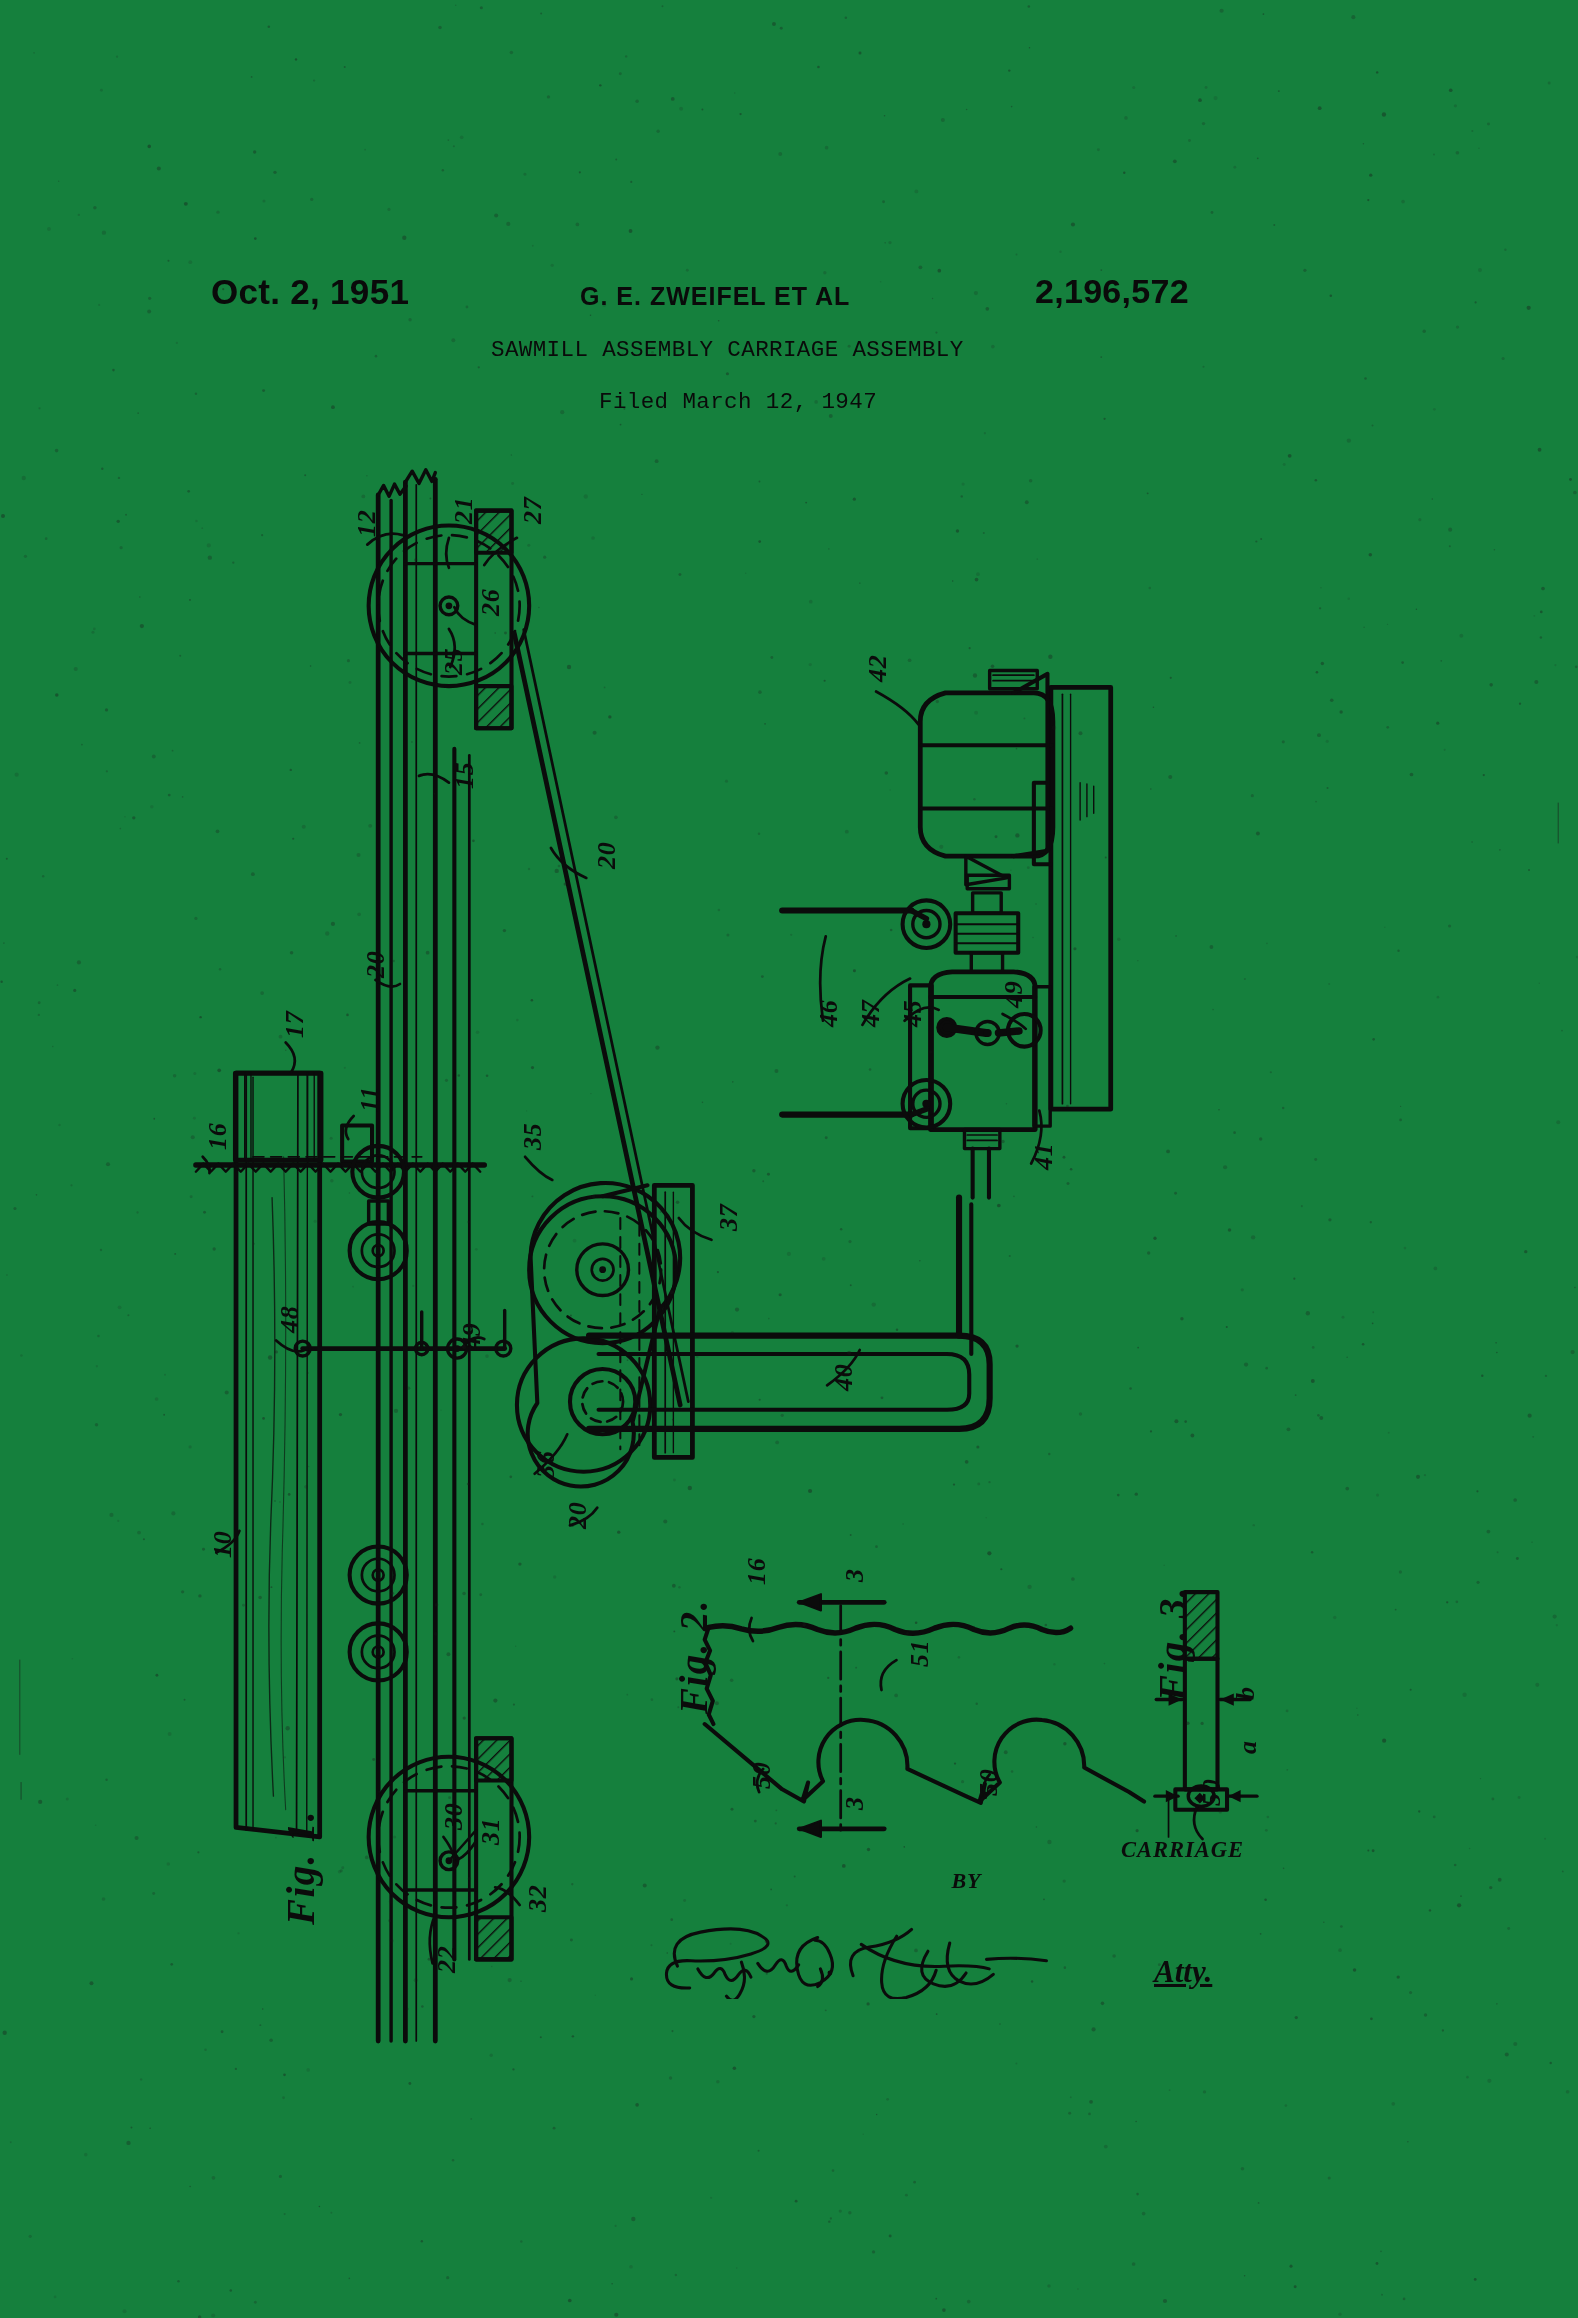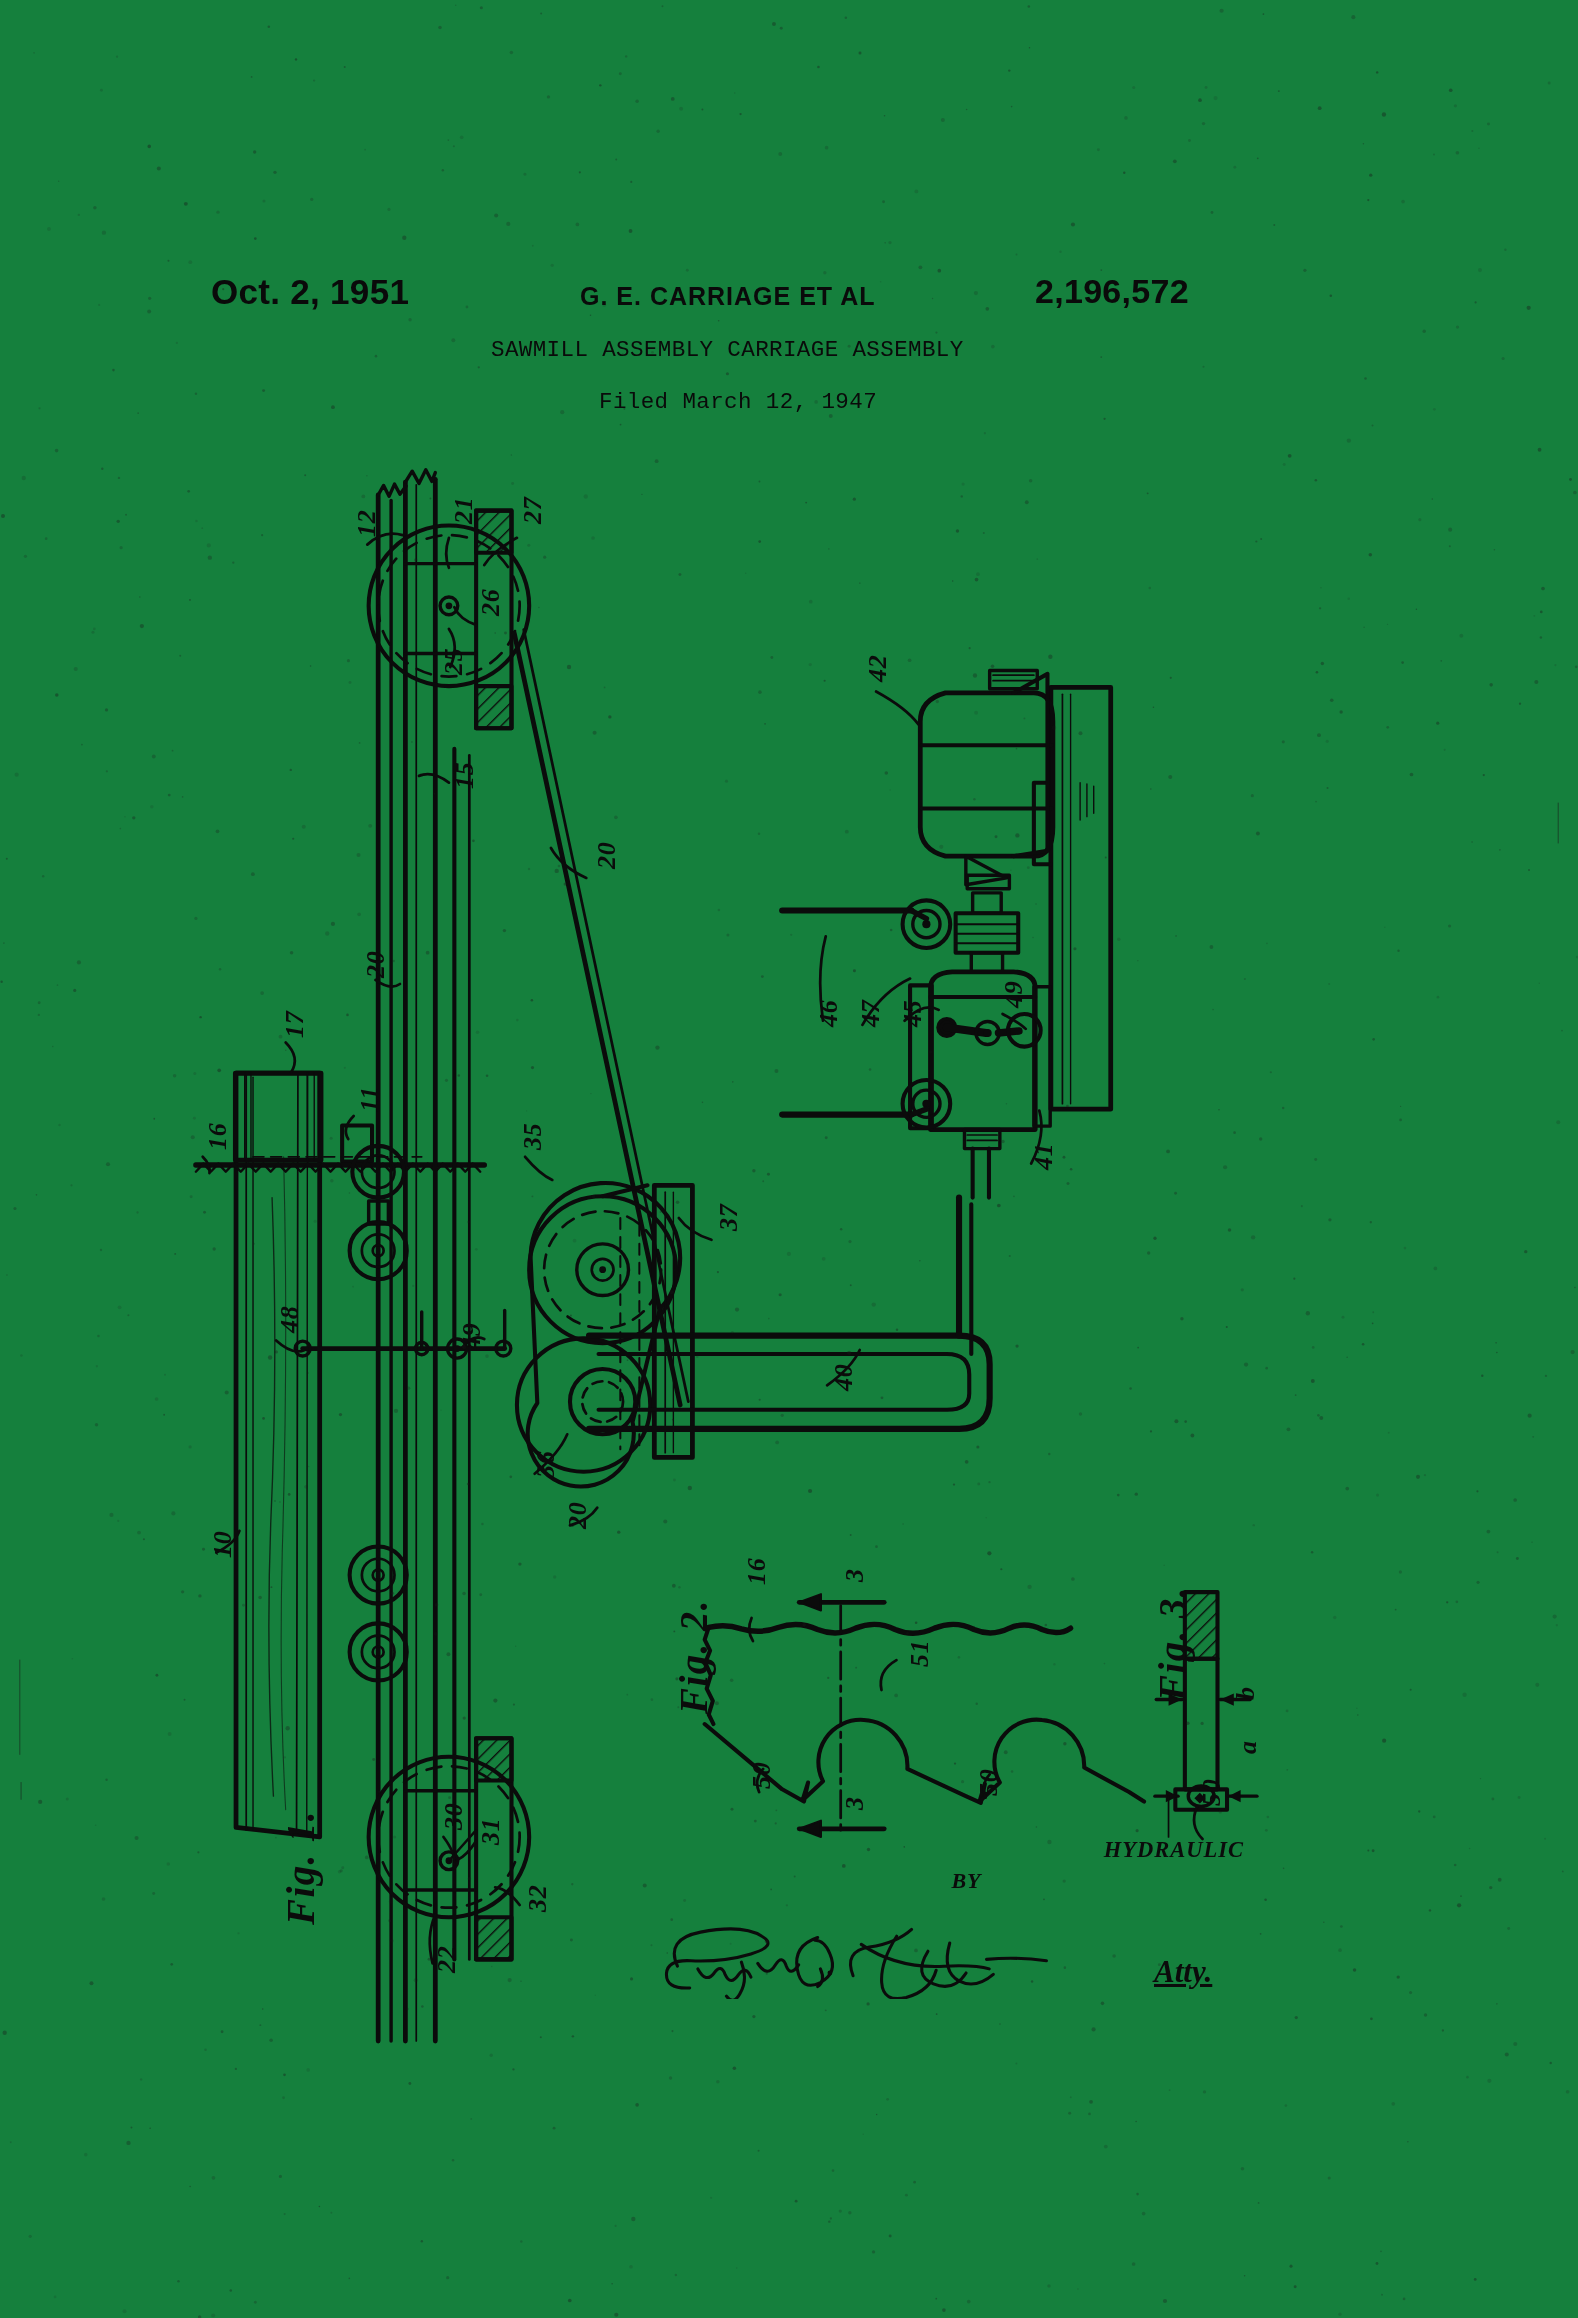--- a/index.html
+++ b/index.html
@@ -154,21 +154,21 @@
     text-decoration: underline;
   }
 </style>
 </head>
 <body>
 
 <div id="page">
 
   <div class="hdr" id="hdr-date">Oct. 2, 1951</div>
 
-  <div class="hdr" id="hdr-inventors">G. E. CARRIAGE ET AL</div>
+  <div class="hdr" id="hdr-inventors">G. E. ZWEIFEL ET AL</div>
 
   <div class="hdr" id="hdr-patnum">2,196,572</div>
 
   <div class="hdr" id="hdr-title">SAWMILL ASSEMBLY CARRIAGE ASSEMBLY</div>
 
   <div class="hdr" id="hdr-filed">Filed March 12, 1947</div>
 
   <svg id="drawing" viewBox="0 0 2320 3408">
     <defs>
       <pattern id="hatch" width="14" height="14" patternTransform="rotate(45)" patternUnits="userSpaceOnUse">
@@ -529,21 +529,21 @@
       <div class="ref" style="left: 1197px; top: 1806px;">50</div>
     </div>
 
   <div id="figcaps">
       <div class="figcap" style="left: 278px; top: 1925px;">Fig. 1.</div>
       <div class="figcap" style="left: 671px; top: 1714px;">Fig. 2.</div>
       <div class="figcap" style="left: 1150px; top: 1701px;">Fig. 3.</div>
     </div>
 
   <div id="sig">
-    <div id="sig-inventors-label">HYDRAULIC</div>
+    <div id="sig-inventors-label">CARRIAGE</div>
     <div id="sig-by">BY</div>
 
     <svg id="sig-signature" viewBox="0 0 730 120">
       <g fill="none" stroke="#0b0b0b" stroke-width="4.5" stroke-linecap="round" stroke-linejoin="round">
         <path d="M30 72 q-18 -40 34 -50 q62 -12 90 6 q24 14 -16 26 q-40 12 -88 10
                  q-34 -2 -36 18 q-2 24 34 22"></path>
         <path d="M60 76 q12 22 24 6 q10 -14 16 2 q8 18 20 0 q10 -14 18 4"></path>
         <path d="M124 66 q10 26 -2 46 q-10 18 -20 4"></path>
         <path d="M148 68 q14 22 26 2 q10 -16 16 2 q6 16 18 -2"></path>
         <path d="M236 30 q-36 12 -30 46 q6 34 34 20 q26 -14 14 -42 q-8 -20 -22 -20"></path>

